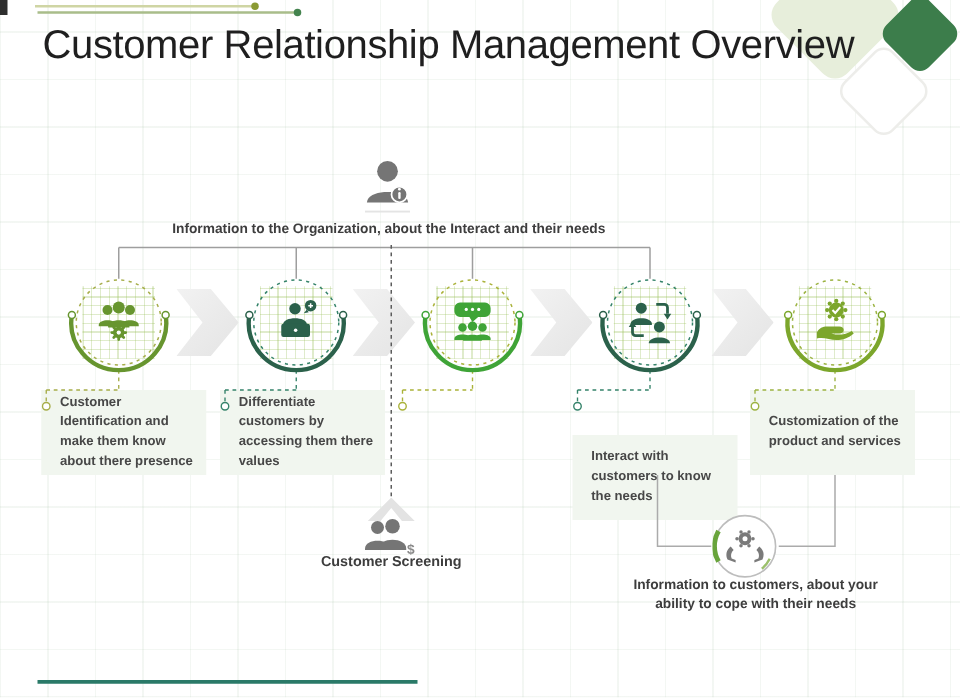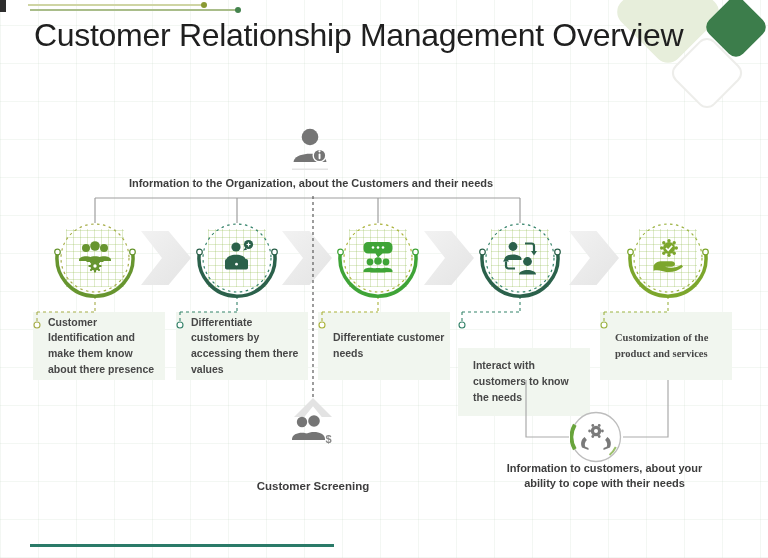--- a/index.html
+++ b/index.html
@@ -29,21 +29,21 @@
   .stage .whitefill{position:absolute;left:9px;top:9px;width:66px;height:66px;border-radius:50%;background:#fff;}
   .stage .gridpatch{position:absolute;left:13px;top:13px;width:58px;height:58px;
     background-image:
       repeating-linear-gradient(0deg, rgba(150,190,85,0.30) 0 1px, transparent 1px 7px),
       repeating-linear-gradient(90deg, rgba(150,190,85,0.30) 0 1px, transparent 1px 7px);}
   .stage svg{position:absolute;left:0;top:0;}
   .stage .iconsvg{left:22px;top:20px;}
   .labelbox{top:312px;width:132px;height:68px;background:#f1f6ef;display:flex;align-items:center;}
   .labelbox .txt{font-weight:bold;font-size:10.5px;line-height:1.5;color:#474747;padding:0 4px 0 15px;}
   .overlay{left:0;top:0;pointer-events:none;}
-  .screen-label{left:252px;top:480px;width:122px;font-size:11.5px;}
+  .screen-label{left:252px;top:444px;width:122px;font-size:11.5px;}
   .fb-caption{left:492px;top:461px;width:225px;font-size:11px;line-height:1.4;}
   .emblem{left:570px;top:411px;width:52px;height:52px;}
   .bottom-bar{left:30px;top:544px;width:304px;height:3px;background:#2a7a68;}
 </style>
 </head>
 <body>
 
 <div class="canvas">
 
   <div class="abs corner-nub"></div>
@@ -60,40 +60,37 @@
   <svg class="abs" style="left:286px;top:124px;" width="48" height="48" viewBox="0 0 48 48">
     <g fill="#757575">
       <circle cx="24" cy="13" r="8.3"></circle>
       <path d="M8 36c3.5-8.5 28.5-8.5 32 0l.5 2H7.5z"></path>
       <circle cx="33.5" cy="31.5" r="6.3" stroke="#fff" stroke-width="1.4"></circle>
       <rect x="32.6" y="29.6" width="1.9" height="5.6" rx="0.9" fill="#fff"></rect>
       <circle cx="33.5" cy="27.3" r="1.1" fill="#fff"></circle>
     </g>
     <rect x="6" y="44.5" width="36" height="1.5" fill="#e4e4e4"></rect>
   </svg>
-  <div class="abs caption top-caption">Information to the Organization, about the Customers and their needs</div>
+  <div class="abs caption top-caption">Information to the Organization, about the Interact and their needs</div>
 
   <div class="abs arrow-right" style="left:141px;"></div>
   <div class="abs arrow-right" style="left:282px;"></div>
   <div class="abs arrow-right" style="left:424px;"></div>
   <div class="abs arrow-right" style="left:569px;"></div>
 
   <div class="abs labelbox" style="left:176px;">
       <div class="txt">Differentiate customers by accessing them there values</div>
     </div>
   <div class="abs labelbox" style="left:33px;">
       <div class="txt">Customer Identification and make them know about there presence</div>
     </div>
-  <div class="abs labelbox" style="left:318px;">
-      <div class="txt">Differentiate customer needs</div>
-    </div>
   <div class="abs labelbox" style="left:458px;margin-top:36px;">
       <div class="txt">Interact with customers to know the needs</div>
     </div>
-  <div class="abs labelbox" style="left:600px;font-family:Liberation Serif, serif;">
+  <div class="abs labelbox" style="left:600px;">
       <div class="txt">Customization of the product and services</div>
     </div>
 
   <svg class="abs overlay" width="768" height="558" viewBox="0 0 768 558">
     <g stroke="#9e9e9e" stroke-width="1.2" fill="none">
       <path d="M95,198 H520"></path>
         <path d="M95,198 V223"></path>
         <path d="M237,198 V223"></path>
         <path d="M378,198 V223"></path>
         <path d="M520,198 V223"></path>

